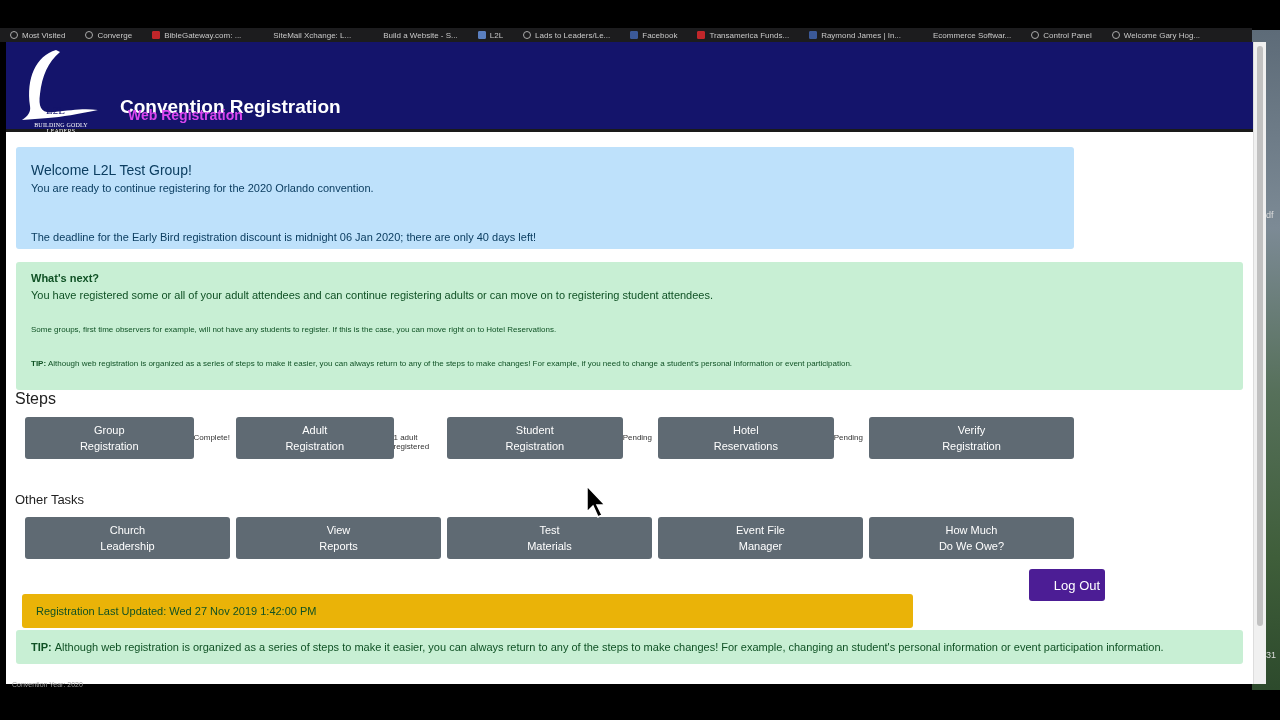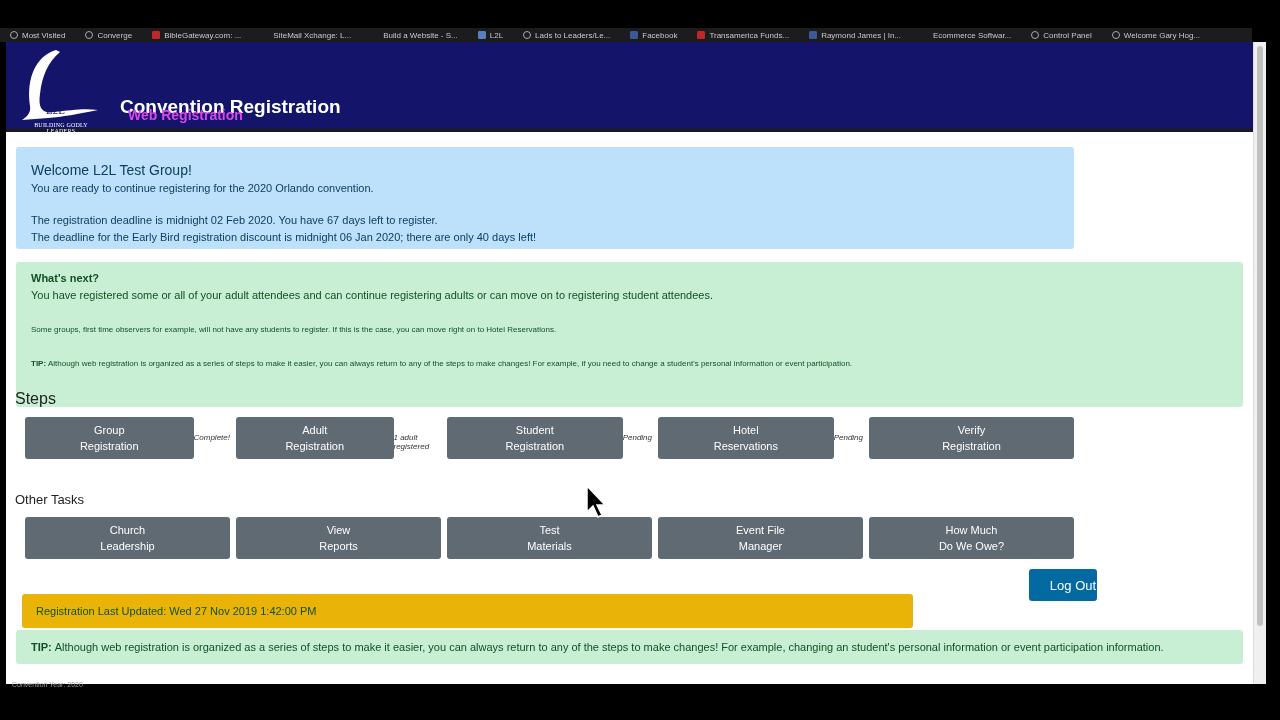--- a/index.html
+++ b/index.html
@@ -34,56 +34,60 @@
   .logo .l2l { position: absolute; left: 28px; top: 56px; font-family: "Liberation Serif", serif; font-size: 11px; color: #14146b; }
   .header .title { position: absolute; left: 114px; top: 38px; color: #fff; font-size: 19px; font-weight: bold; margin-top: 16px; }
   .header .subtitle { position: absolute; left: 114px; top: 65px; color: #d946ef; font-size: 14px; font-weight: bold; margin-left: 8px; }
 
   
   .alert { position: absolute; border-radius: 3px; }
   .alert-info { left: 10px; top: 105px; width: 1058px; height: 102px; background: #bee1fb; color: #0c3e61; }
   .alert-info .a-title { position: absolute; left: 15px; top: 15px; font-size: 14px; }
   .alert-info .a-line { position: absolute; left: 15px; font-size: 11px; }
 
-  .alert-success { left: 10px; top: 220px; width: 1227px; height: 145px; background: #c8efd4; color: #0f5124; }
+  .alert-success { left: 10px; top: 220px; width: 1227px; height: 128px; background: #c8efd4; color: #0f5124; }
   .alert-success .s-title { position: absolute; left: 15px; top: 10px; font-size: 11px; font-weight: bold; }
   .alert-success .s-line { position: absolute; left: 15px; top: 27px; font-size: 11px; }
   .alert-success .s-small { position: absolute; left: 15px; font-size: 8px; }
   .alert-success .tip-b { font-weight: bold; }
 
   h3.section { position: absolute; left: 9px; color: #222; font-weight: normal; }
   .sec-steps { top: 348px; font-size: 16px; }
   .sec-other { top: 450px; font-size: 13px; }
 
   .btn-grid { position: absolute; left: 19px; display: flex; gap: 6px; }
   .step-col { width: 205px; display: flex; flex-direction: row; align-items: center; }
   .step-btn { width: 205px; height: 42px; background: #5f6a73; color: #fff; border-radius: 3px; border: none;
     font-family: "Liberation Sans", sans-serif; font-size: 11px; line-height: 16px; display: flex; flex-direction: column;
     align-items: center; justify-content: center; cursor: pointer; }
-  .step-status { font-size: 8px; color: #333; height: 10px; font-style: italic; }
+  .step-status { font-size: 8px; color: #333; height: 10px; }
 
   .updated { position: absolute; left: 16px; top: 552px; width: 891px; height: 34px; background: #eab308; color: #0f5124;
     border-radius: 3px; font-size: 11px; padding-left: 14px; display: flex; align-items: center; }
-  .logout { position: absolute; left: 1023px; top: 527px; width: 68px; height: 32px; background: #0369a1; color: #fff;
+  .logout { position: absolute; left: 1023px; top: 527px; width: 76px; height: 32px; background: #4c1d95; color: #fff;
     border: none; border-radius: 3px; font-family: "Liberation Sans", sans-serif; font-size: 13px; cursor: pointer; padding-left: 20px; }
 
   .tip-bottom { position: absolute; left: 10px; top: 588px; width: 1227px; height: 34px; background: #c8efd4; color: #0f5124;
     border-radius: 3px; font-size: 11px; padding-left: 15px; display: flex; align-items: center; white-space: nowrap; }
   .tip-bottom b { margin-right: 3px; }
 
   .footer-peek { position: absolute; left: 12px; top: 681px; color: #999; font-size: 7px; }
 
   
   .cursor { position: absolute; left: 585px; top: 484px; width: 22px; height: 36px; }
 </style>
 </head>
 <body>
 
 <div class="screen">
 
+  <div class="desktop-bg">
+    <span class="peek" style="top:180px">df</span>
+    <span class="peek" style="top:620px">31</span>
+  </div>
 
   <div class="bookmarks">
     <div class="bookmark">
         <span class="bm-icon"></span>
         <span>Most Visited</span>
       </div>
     <div class="bookmark">
         <span class="bm-icon"></span>
         <span>Converge</span>
       </div>
@@ -140,21 +144,20 @@
         <span class="l2l">L2L</span>
         <span class="tagline" style="text-transform:uppercase;">Building Godly Leaders</span>
       </div>
       <div class="title">Convention Registration</div>
       <div class="subtitle">Web Registration</div>
     </div>
 
     <div class="alert alert-info">
       <div class="a-title">Welcome L2L Test Group!</div>
       <div class="a-line" style="top:35px">You are ready to continue registering for the 2020 Orlando convention.</div>
-      <div class="a-line" style="top:67px">The registration deadline is midnight 02 Feb 2020. You have 67 days left to register.</div>
       <div class="a-line" style="top:84px">The deadline for the Early Bird registration discount is midnight 06 Jan 2020; there are only 40 days left!</div>
     </div>
 
     <div class="alert alert-success">
       <div class="s-title">What's next?</div>
       <div class="s-line">You have registered some or all of your adult attendees and can continue registering adults or can move on to registering student attendees.</div>
       <div class="s-small" style="top:63px">Some groups, first time observers for example, will not have any students to register. If this is the case, you can move right on to Hotel Reservations.</div>
       <div class="s-small" style="top:97px"><span class="tip-b">TIP:</span><span> Although web registration is organized as a series of steps to make it easier, you can always return to any of the steps to make changes! For example, if you need to change a student's personal information or event participation.</span></div>
     </div>
 

